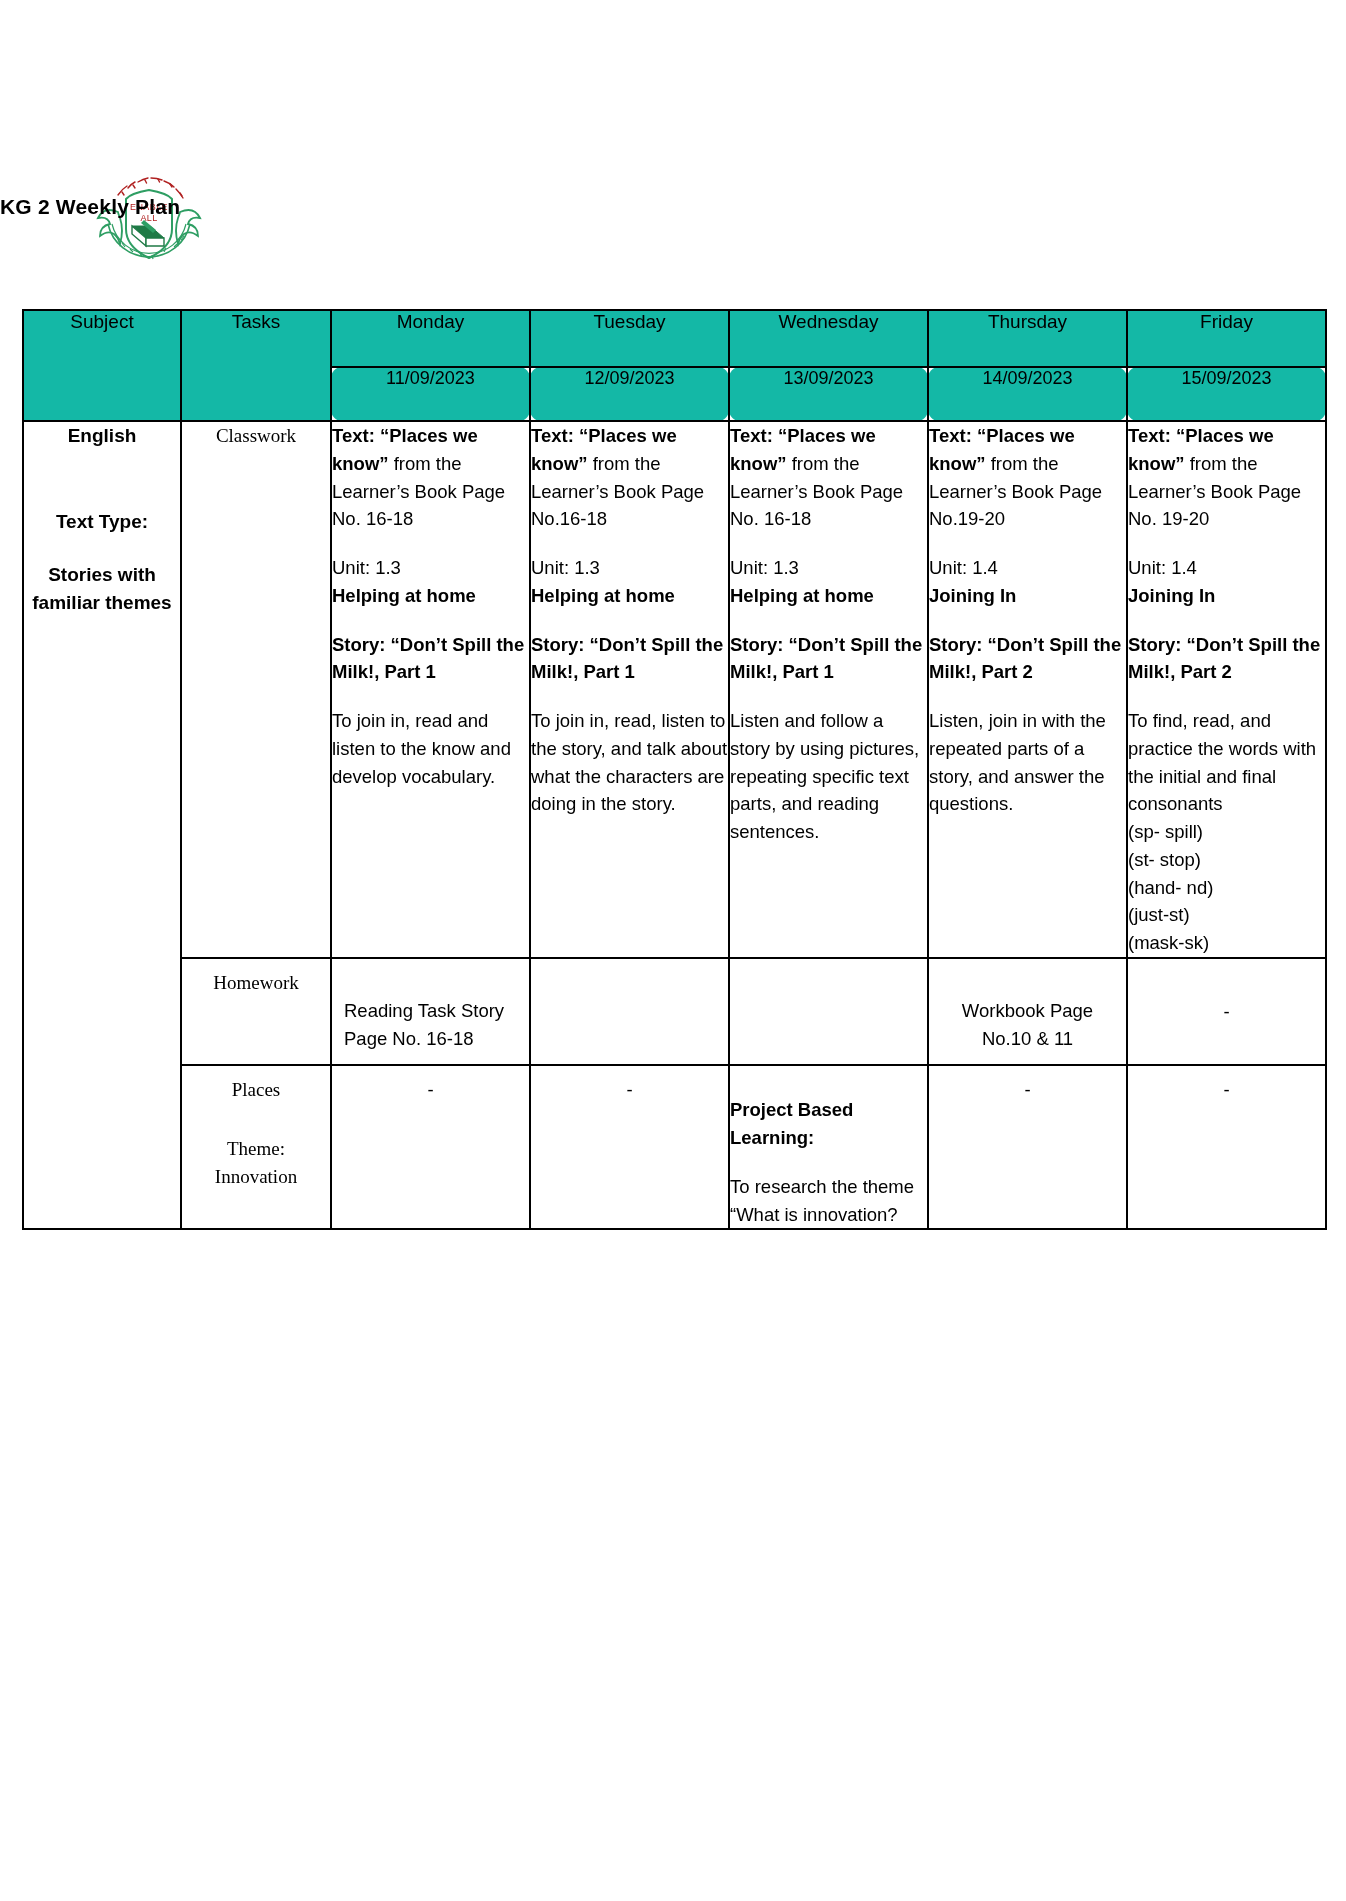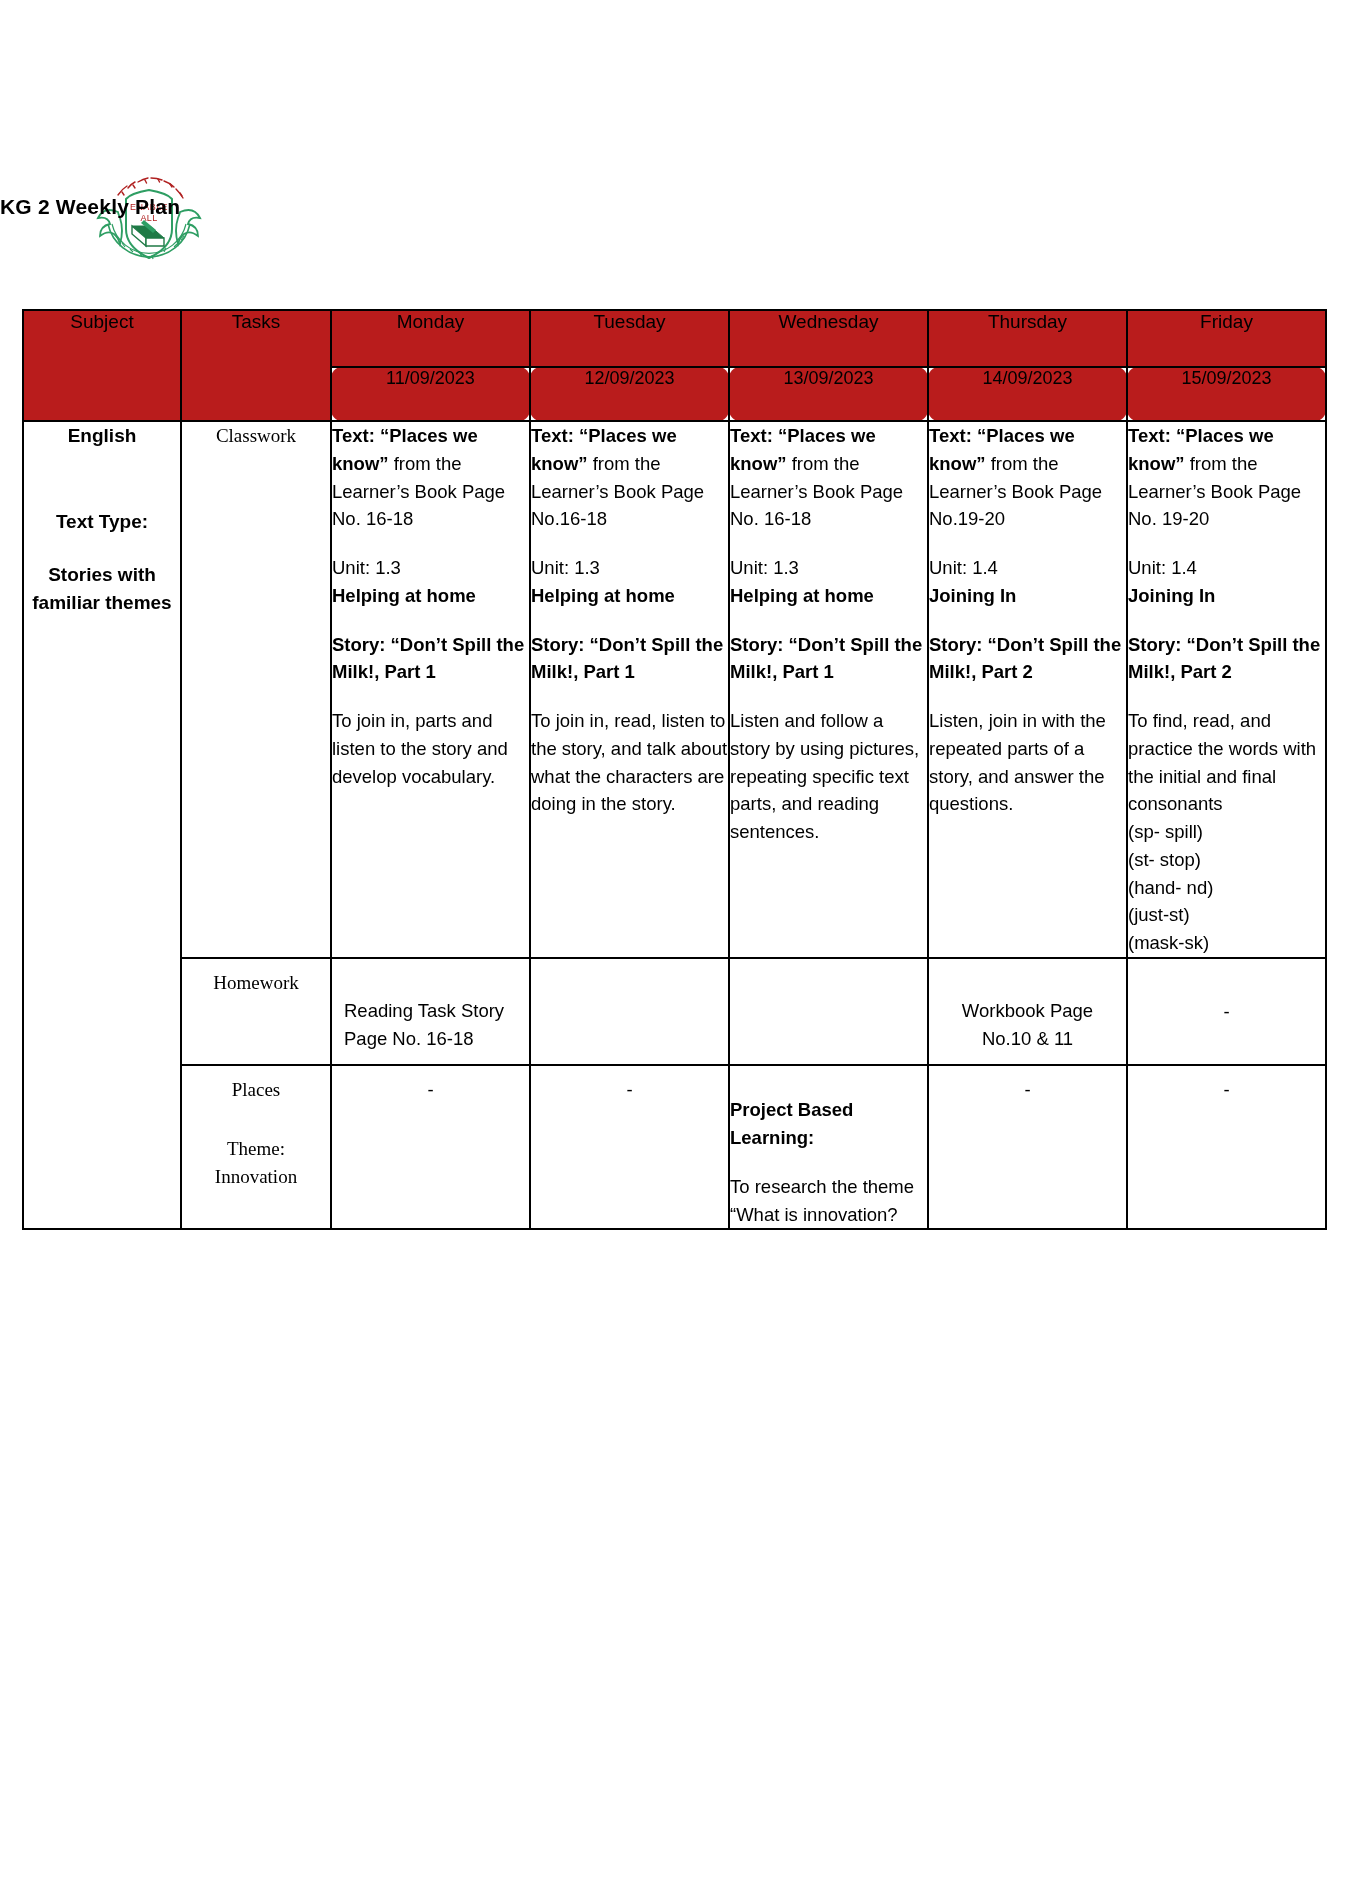--- a/index.html
+++ b/index.html
@@ -72,21 +72,21 @@
     vertical-align: top;
     padding: 0;
   }
 
   
   col.c-subject { width: 158px; }
   col.c-tasks   { width: 150px; }
   col.c-day     { width: 199px; }
 
   thead th {
-    background: #b91c1c;
+    background: #14b8a6;
     font-weight: normal;
     font-size: 19px;
     text-align: center;
     vertical-align: middle;
     height: 57px;
     padding: 4px 2px;
   }
   thead th.dates {
     height: 54px;
     font-size: 18px;
@@ -261,21 +261,21 @@
           <p class="blk">
             <b>Text: “Places we know”</b><span> from the Learner’s Book Page No. 16-18</span>
           </p>
           <p class="blk">
             <span>Unit: 1.3</span><br>
             <b>Helping at home</b>
           </p>
           <p class="blk">
             <b>Story: “Don’t Spill the Milk!, Part 1</b>
           </p>
-          <p class="blk">To join in, parts and listen to the story and develop vocabulary.</p>
+          <p class="blk">To join in, read and listen to the know and develop vocabulary.</p>
         </td>
 
         <td class="day-cell">
           <p class="blk">
             <b>Text: “Places we know”</b><span> from the Learner’s Book Page No.16-18</span>
           </p>
           <p class="blk">
             <span>Unit: 1.3</span><br>
             <b>Helping at home</b>
           </p>

